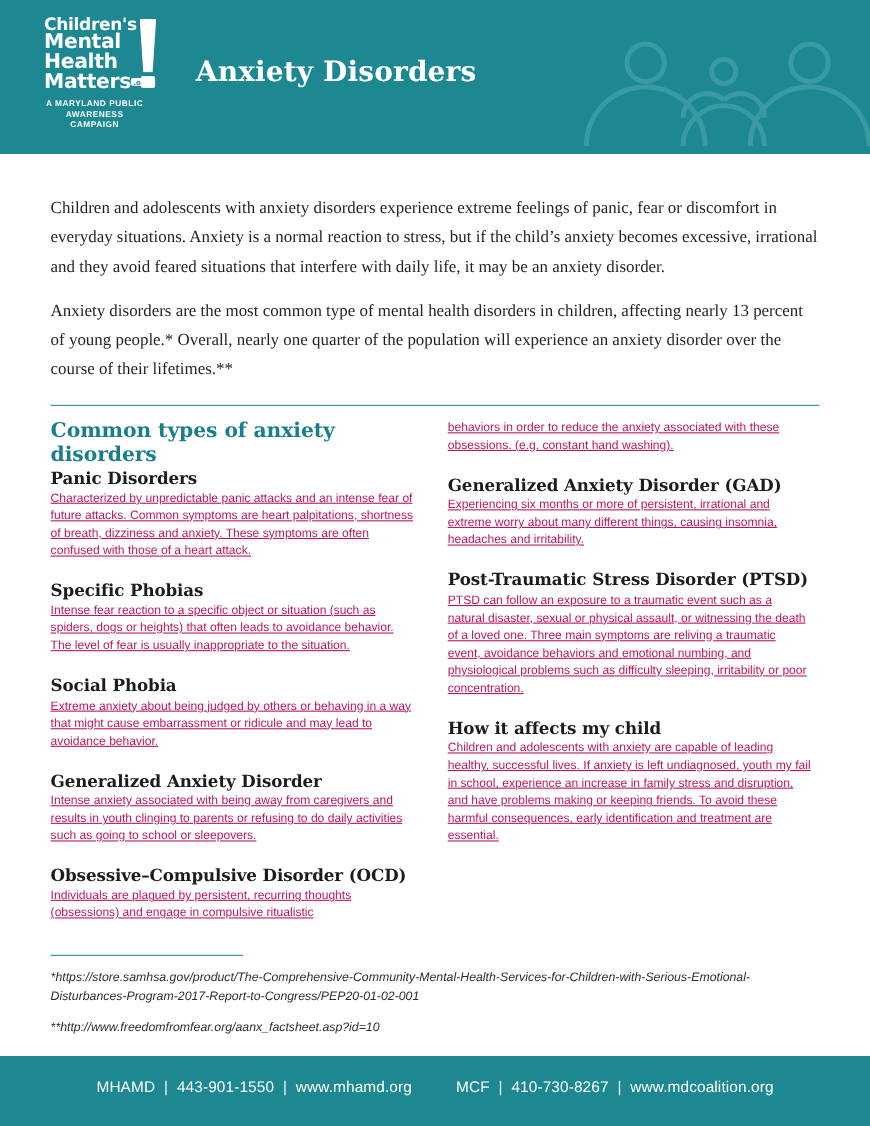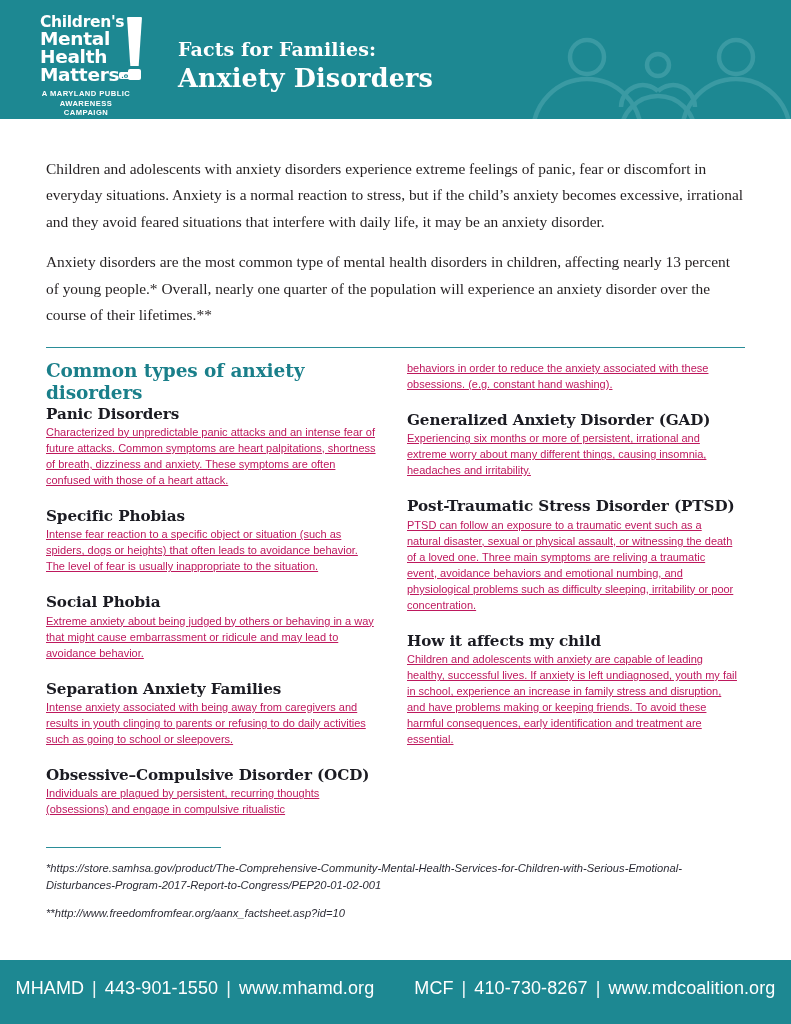--- a/index.html
+++ b/index.html
@@ -12,21 +12,21 @@
     height: 1024px;
     font-family: "Liberation Sans", sans-serif;
     position: relative;
     overflow: hidden;
   }
 
   
   .header {
     position: relative;
     width: 791px;
-    height: 119px;
+    height: 140px;
     background: #1d8892;
     overflow: hidden;
   }
   .header-watermark {
     position: absolute;
     right: 0;
     top: 0;
     width: 280px;
     height: 133px;
     pointer-events: none;
@@ -219,21 +219,21 @@
     background: #1d8892;
     display: flex;
     align-items: center;
     justify-content: center;
   }
   .footer-inner {
     display: flex;
     align-items: center;
     color: #ffffff;
     font-family: "Liberation Sans", sans-serif;
-    font-size: 18px;
+    font-size: 14px;
     letter-spacing: 0.1px;
     gap: 40px;
     margin-top: -8px;
   }
   .footer-group {
     display: flex;
     align-items: center;
     gap: 8px;
   }
   .footer-sep {
@@ -272,21 +272,20 @@
           <div class="dot"></div>
         </div>
       </div>
       <div class="logo-sub">
         <div>A MARYLAND PUBLIC</div>
         <div>AWARENESS CAMPAIGN</div>
       </div>
     </div>
 
     <div class="header-titles">
-      <div class="title-small">Facts for Families:</div>
       <div class="title-large">Anxiety Disorders</div>
     </div>
   </div>
 </div>
 
 <div class="page">
 
   <div class="intro">
     <p>Children and adolescents with anxiety disorders experience extreme feelings of panic, fear or discomfort in everyday situations. Anxiety is a normal reaction to stress, but if the child’s anxiety becomes excessive, irrational and they avoid feared situations that interfere with daily life, it may be an anxiety disorder.</p>
     <p>Anxiety disorders are the most common type of mental health disorders in children, affecting nearly 13 percent of young people.* Overall, nearly one quarter of the population will experience an anxiety disorder over the course of their lifetimes.**</p>
@@ -308,21 +307,21 @@
         <h3 class="sub">Specific Phobias</h3>
         <p>Intense fear reaction to a specific object or situation (such as spiders, dogs or heights) that often leads to avoidance behavior. The level of fear is usually inappropriate to the situation.</p>
       </div>
 
       <div class="block">
         <h3 class="sub">Social Phobia</h3>
         <p>Extreme anxiety about being judged by others or behaving in a way that might cause embarrassment or ridicule and may lead to avoidance behavior.</p>
       </div>
 
       <div class="block">
-        <h3 class="sub">Separation Anxiety Families</h3>
+        <h3 class="sub">Generalized Anxiety Disorder</h3>
         <p>Intense anxiety associated with being away from caregivers and results in youth clinging to parents or refusing to do daily activities such as going to school or sleepovers.</p>
       </div>
 
       <div class="block">
         <h3 class="sub">Obsessive–Compulsive Disorder (OCD)</h3>
         <p>Individuals are plagued by persistent, recurring thoughts (obsessions) and engage in compulsive ritualistic</p>
       </div>
     </div>
 
     <div class="col">

